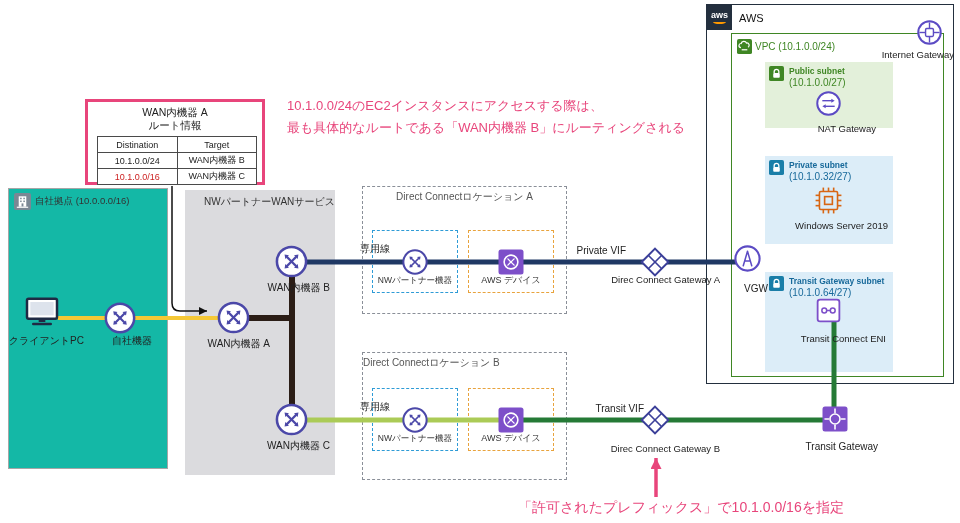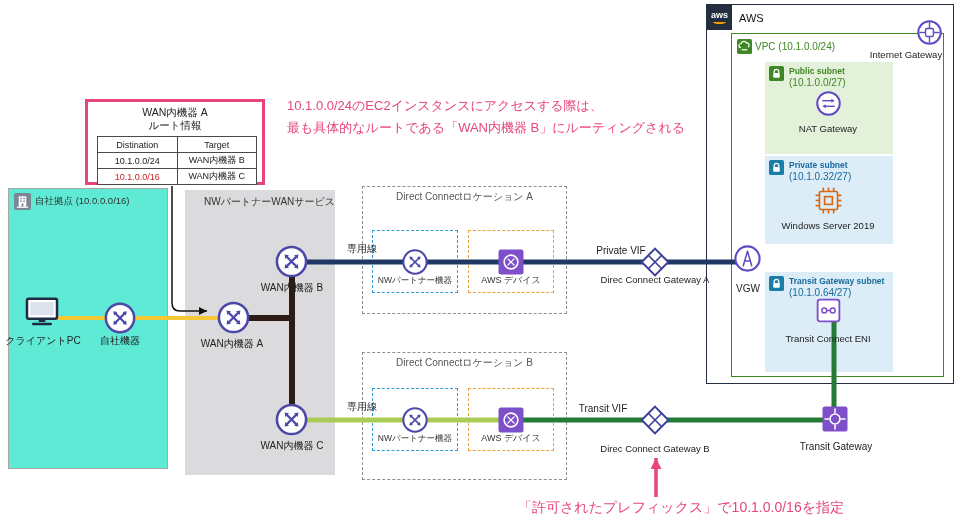--- a/index.html
+++ b/index.html
@@ -1,24 +1,24 @@
 <!DOCTYPE html>
 <html><head>
 <meta charset="utf-8">
 <style>
   *{margin:0;padding:0;box-sizing:border-box}
   html,body{background:#fff}
   body{font-family:"Liberation Sans","DejaVu Sans",sans-serif;color:#222}
   .canvas{position:relative;width:960px;height:523px;background:#fff;overflow:hidden}
   .abs{position:absolute}
-  .lbl{position:absolute;font-size:10px;line-height:1.2;text-align:center;color:#222}
+  .lbl{position:absolute;font-size:10px;line-height:1.2;text-align:right;color:#222}
   .s95{font-size:9.5px}
   .box-title{position:absolute;font-size:10px;color:#333;line-height:1.1;white-space:nowrap}
   .note{position:absolute;font-size:13px;color:#E8457B;white-space:nowrap}
-  .onprem-box{border:1px solid #A6A6A6;background:#5eead4}
+  .onprem-box{border:1px solid #A6A6A6;background:#14b8a6}
   .gray-box{background:#DBDBDE}
   .dxloc-box{border:1.5px dashed #8A8F98;background:transparent}
   .partner-box{border:1.5px dashed #2E9BD6}
   .awsdev-box{border:1.5px dashed #E8A33D}
   .aws-frame{border:1.5px solid #232F3E;background:transparent}
   .vpc-frame{border:1.5px solid #3F8624}
   .subnet{background:#DCEDF8}
   .subnet.green{background:#E3F0DA}
   .sn-name{position:absolute;left:24px;top:4px;font-size:8.5px;font-weight:700;white-space:nowrap}
   .sn-cidr{position:absolute;left:24px;top:15px;font-size:10px;white-space:nowrap}
@@ -184,21 +184,21 @@
     <div class="box-title" style="left:0;top:4px;width:100%;text-align:center;color:#555">Direct Connectロケーション A</div>
   </div>
   <div class="abs partner-box" style="left:372px;top:230px;width:86px;height:63px">
     <div class="box-title" style="left:0;top:45px;width:100%;text-align:center;font-size:8.5px">NWパートナー機器</div>
   </div>
   <div class="abs awsdev-box" style="left:468px;top:230px;width:86px;height:63px">
     <div class="box-title" style="left:0;top:45px;width:100%;text-align:center;font-size:9px">AWS デバイス</div>
   </div>
 
   <div class="abs dxloc-box" style="left:362px;top:352px;width:205px;height:128px">
-    <div class="box-title" style="left:0;top:4px;width:100%;text-align:center;color:#555">Direct Connectロケーション B</div>
+    <div class="box-title" style="left:0;top:4px;width:100%;color:#555">Direct Connectロケーション B</div>
   </div>
   <div class="abs partner-box" style="left:372px;top:388px;width:86px;height:63px">
     <div class="box-title" style="left:0;top:45px;width:100%;text-align:center;font-size:8.5px">NWパートナー機器</div>
   </div>
   <div class="abs awsdev-box" style="left:468px;top:388px;width:86px;height:63px">
     <div class="box-title" style="left:0;top:45px;width:100%;text-align:center;font-size:9px">AWS デバイス</div>
   </div>
 
   <div class="abs aws-frame" style="left:706px;top:4px;width:248px;height:380px">
     <div class="aws-logo">
@@ -208,21 +208,21 @@
     <div class="box-title" style="left:32px;top:7px;font-size:11px;color:#111">AWS</div>
   </div>
 
   <div class="abs vpc-frame" style="left:731px;top:33px;width:213px;height:344px">
     <svg class="abs" style="left:5px;top:5px" width="15" height="15" viewBox="0 0 16 16">
         <use href="#sym-vpc"></use>
       </svg>
     <div class="box-title c-green" style="left:23px;top:7px">VPC (10.1.0.0/24)</div>
   </div>
 
-  <div class="abs subnet green" style="left:765px;top:62px;width:128px;height:92px">
+  <div class="abs subnet green" style="left:765px;top:62px;width:128px;height:66px">
     <svg class="abs" style="left:4px;top:4px" width="15" height="15" viewBox="0 0 16 16">
         <use href="#sym-lock-green"></use>
       </svg>
     <div class="sn-name c-green">Public subnet</div>
     <div class="sn-cidr c-green">(10.1.0.0/27)</div>
   </div>
 
   <div class="abs subnet" style="left:765px;top:156px;width:128px;height:88px">
     <svg class="abs" style="left:4px;top:4px" width="15" height="15" viewBox="0 0 16 16">
         <use href="#sym-lock-blue"></use>
@@ -330,21 +330,21 @@
       <use href="#sym-eni"></use>
     </svg>
 
   <div class="lbl" style="left:2px;top:335px;width:82px">クライアントPC</div>
   <div class="lbl" style="left:88px;top:335px;width:64px">自社機器</div>
   <div class="lbl" style="left:254px;top:282px;width:76px">WAN内機器 B</div>
   <div class="lbl" style="left:194px;top:338px;width:76px">WAN内機器 A</div>
   <div class="lbl" style="left:254px;top:440px;width:76px">WAN内機器 C</div>
   <div class="lbl" style="left:334px;top:243px;width:56px">専用線</div>
   <div class="lbl" style="left:334px;top:401px;width:56px">専用線</div>
-  <div class="lbl" style="left:580px;top:245px;width:82px">Private VIF</div>
+  <div class="lbl" style="left:544px;top:245px;width:82px">Private VIF</div>
   <div class="lbl" style="left:562px;top:403px;width:82px">Transit VIF</div>
   <div class="lbl s95" style="left:590px;top:274px;width:130px">Direc Connect Gateway A</div>
   <div class="lbl s95" style="left:590px;top:443px;width:130px">Direc Connect Gateway B</div>
   <div class="lbl" style="left:728px;top:283px;width:40px">VGW</div>
   <div class="lbl" style="left:794px;top:441px;width:84px">Transit Gateway</div>
   <div class="lbl s95" style="left:858px;top:49px;width:96px">Internet Gateway</div>
   <div class="lbl s95" style="left:780px;top:123px;width:96px">NAT Gateway</div>
   <div class="lbl s95" style="left:768px;top:220px;width:120px">Windows Server 2019</div>
   <div class="lbl s95" style="left:770px;top:333px;width:116px">Transit Connect ENI</div>
 

